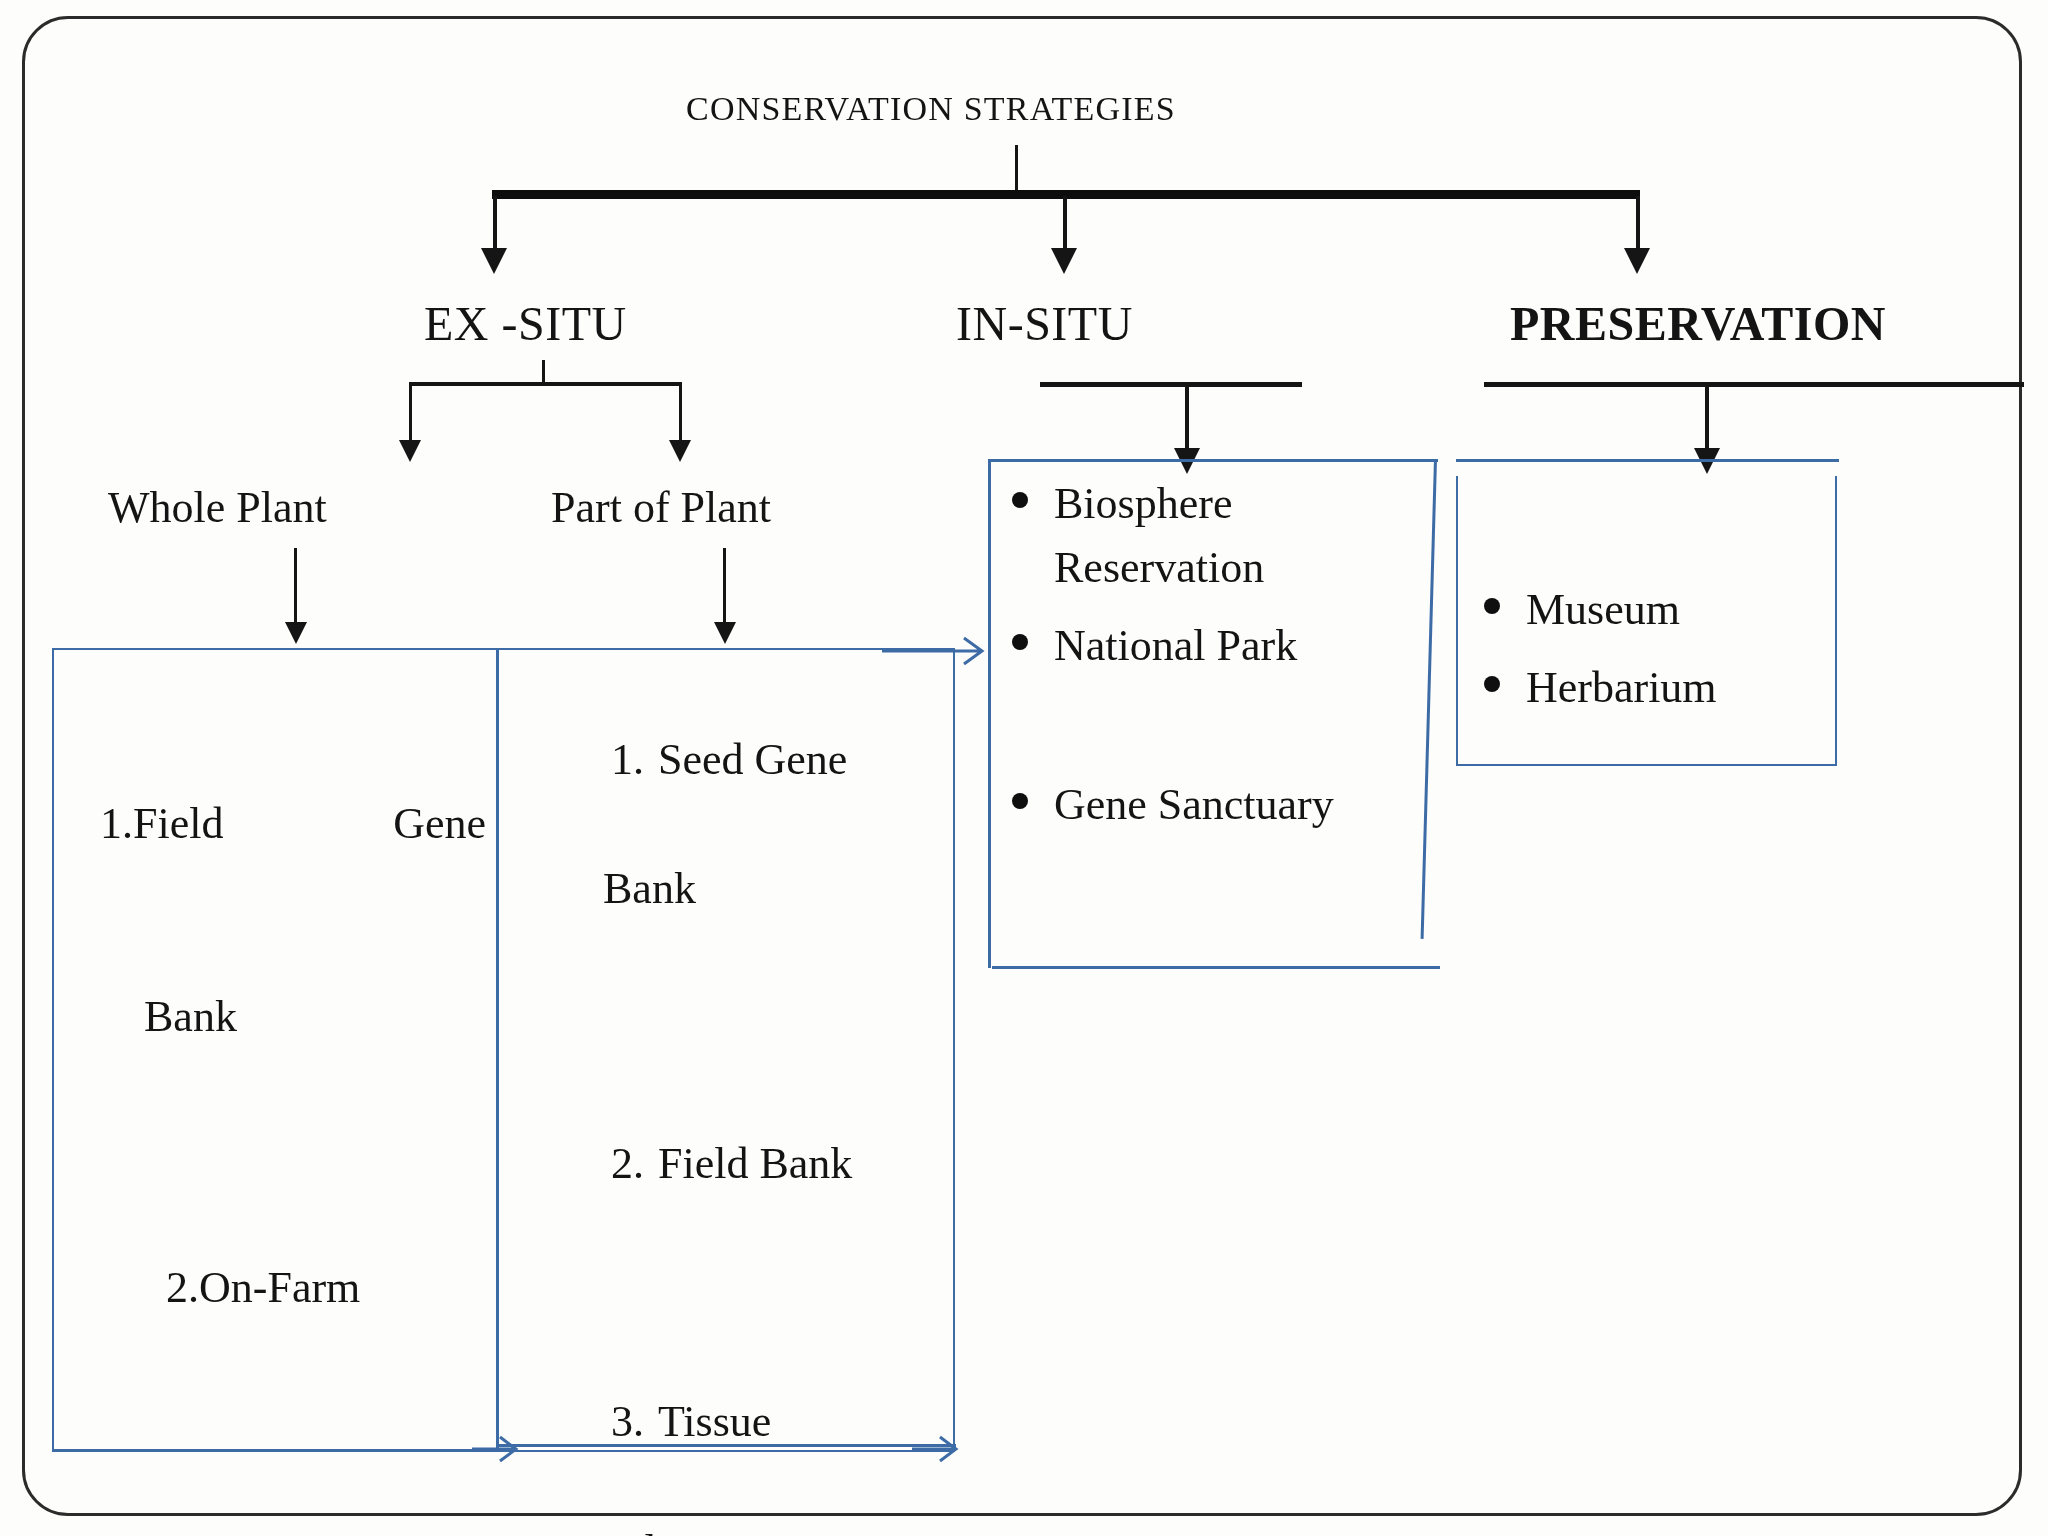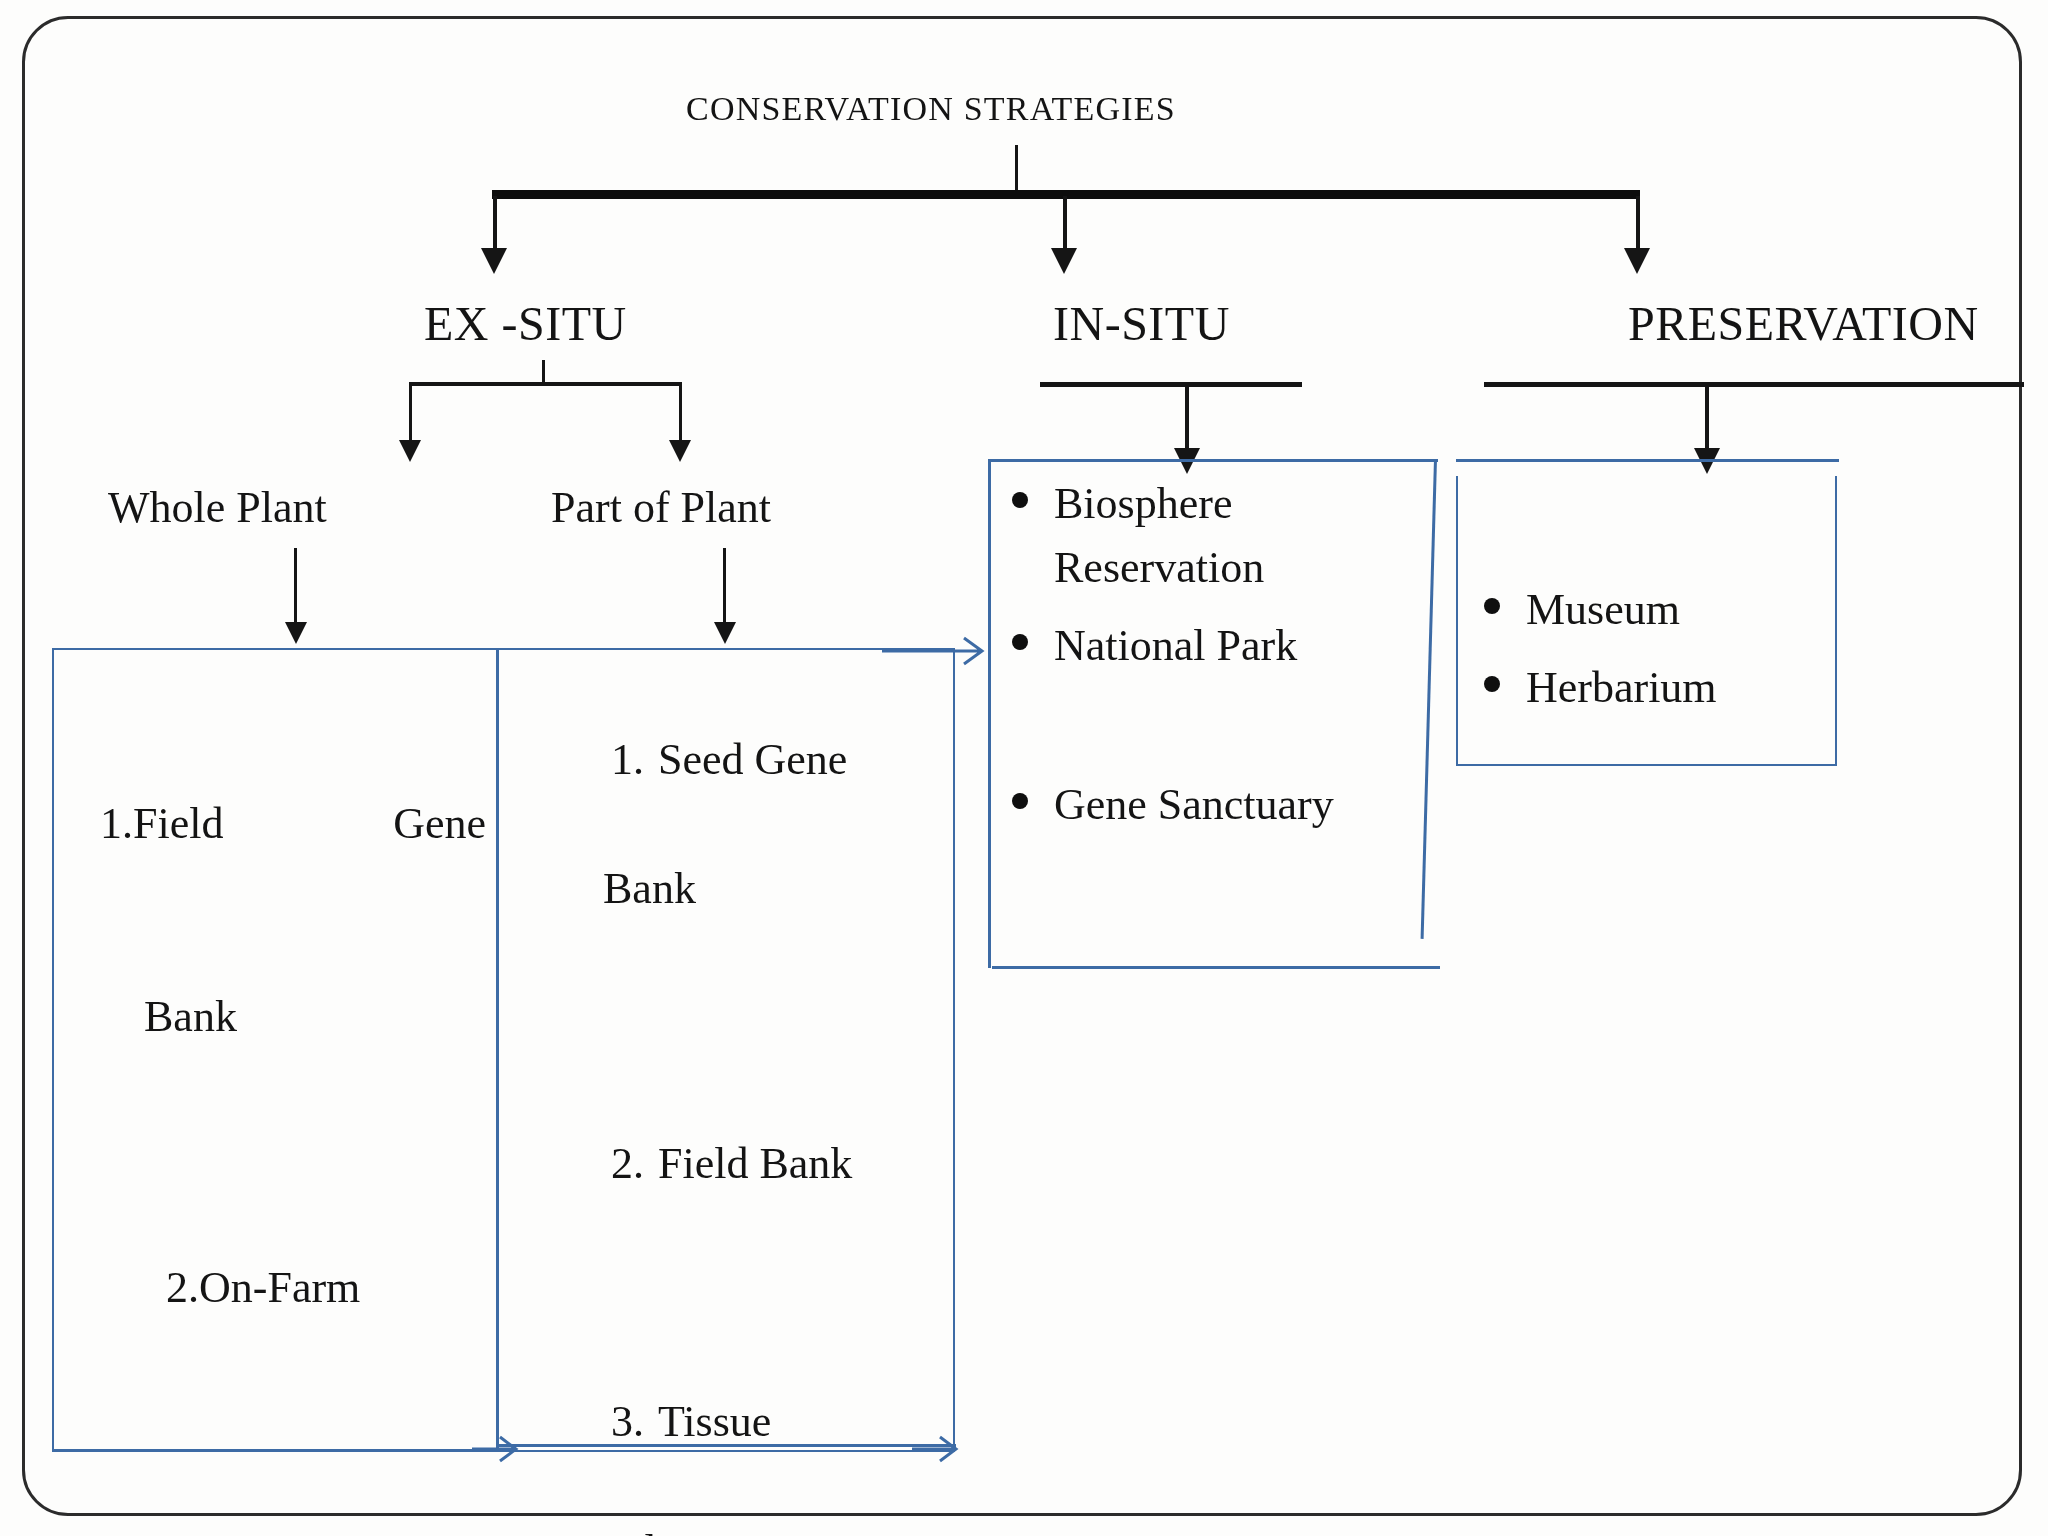--- a/index.html
+++ b/index.html
@@ -90,23 +90,23 @@
   <div class="arrow-down" style="left:481px;top:248px;"></div>
 
   <div class="vline" style="left:1063px;top:196px;width:4px;height:56px;"></div>
   <div class="arrow-down" style="left:1051px;top:248px;"></div>
 
   <div class="vline" style="left:1636px;top:196px;width:4px;height:56px;"></div>
   <div class="arrow-down" style="left:1624px;top:248px;"></div>
 
   <div class="txt lvl2" style="left:424px;top:300px;">EX -SITU</div>
 
-  <div class="txt lvl2" style="left:1053px;top:300px;">IN-SITU</div>
-
-  <div class="txt lvl2" style="left:1628px;top:300px;">PRESERVATION</div>
+  <div class="txt lvl2" style="left:956px;top:300px;">IN-SITU</div>
+
+  <div class="txt lvl2" style="left:1510px;top:300px;font-weight:bold;">PRESERVATION</div>
 
   <div class="vline" style="left:542px;top:360px;width:3px;height:24px;"></div>
   <div class="hline" style="left:410px;top:382px;width:272px;height:4px;"></div>
   <div class="vline" style="left:409px;top:382px;width:3px;height:62px;"></div>
   <div class="arrow-down sm" style="left:399px;top:440px;"></div>
   <div class="vline" style="left:679px;top:382px;width:3px;height:62px;"></div>
   <div class="arrow-down sm" style="left:669px;top:440px;"></div>
 
   <div class="txt lvl3" style="left:108px;top:486px;">Whole Plant</div>
 

